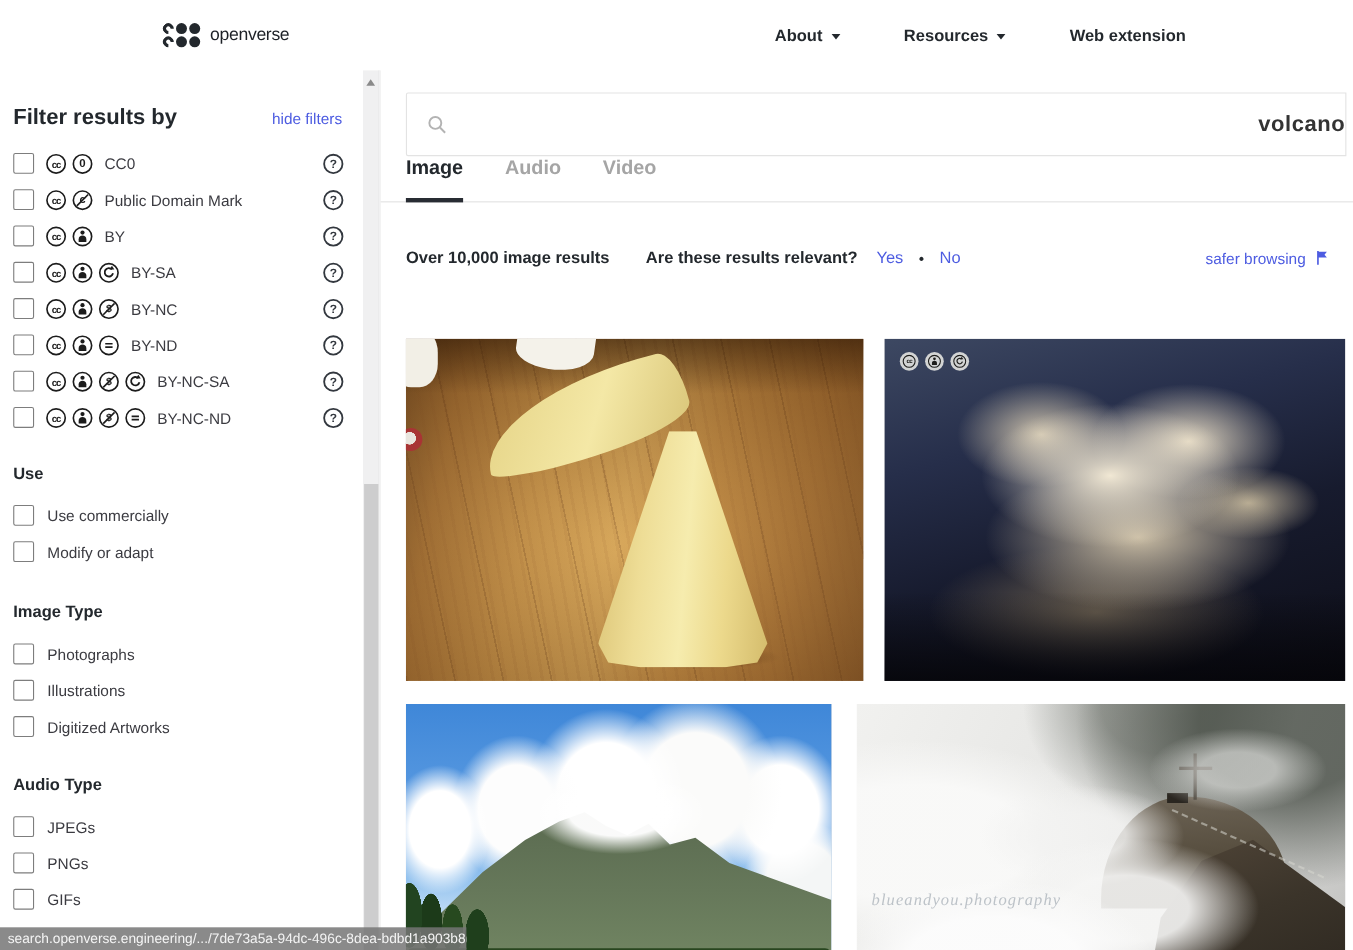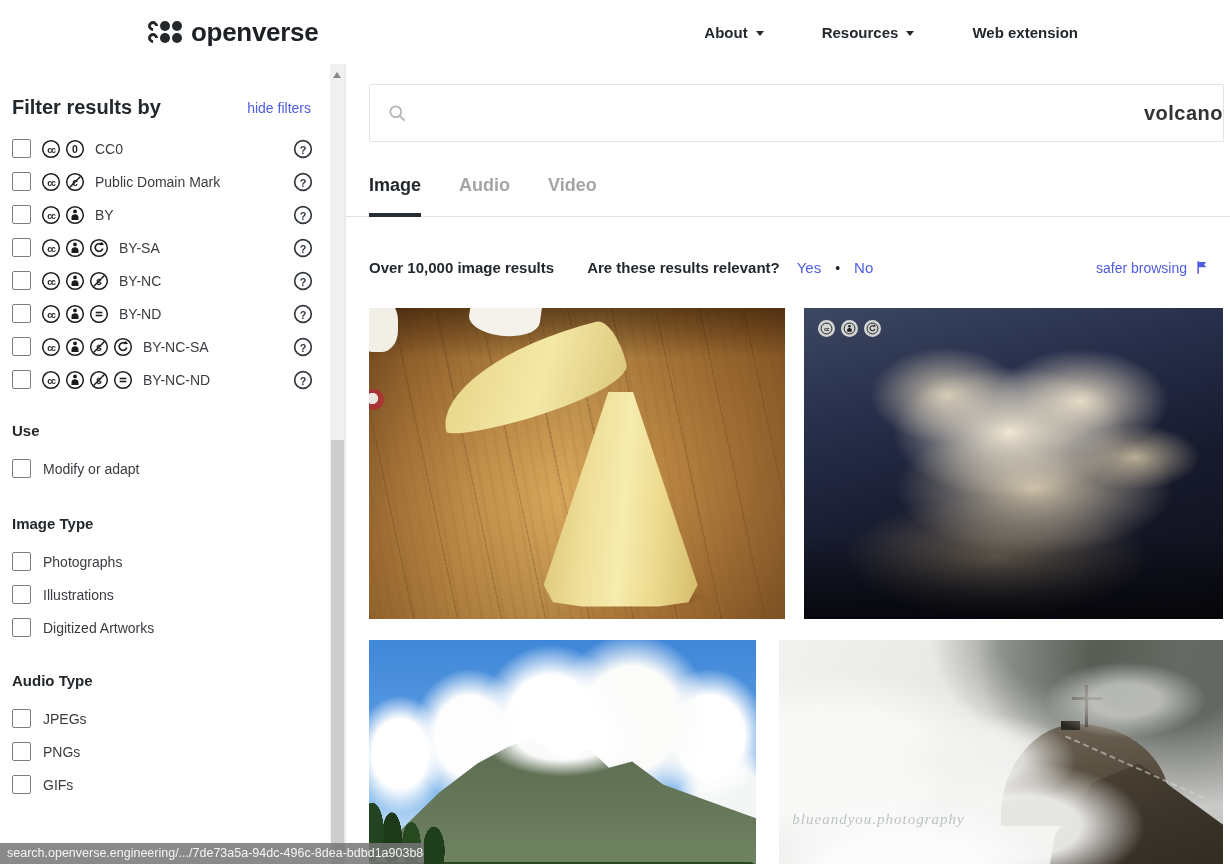--- a/index.html
+++ b/index.html
@@ -9,21 +9,21 @@
   body{font-family:"Liberation Sans",sans-serif;background:#fff;}
   svg text{font-family:"Liberation Sans",sans-serif;}
   .page{position:relative;width:1230px;height:864px;background:#fff;overflow:hidden;}
 
   
   .header{position:absolute;left:0;top:0;width:1230px;height:64px;background:#fff;display:flex;align-items:center;}
   .logo{display:flex;align-items:center;gap:9px;margin-left:148px;cursor:pointer;}
   .logo-mark{display:grid;grid-template-columns:repeat(3,10px);grid-auto-rows:10px;gap:2px;}
   .logo-dot{width:10px;height:10px;border-radius:50%;background:#23282d;}
   .logo-c{width:10px;height:10px;border-radius:50%;border:3px solid #23282d;border-right-color:transparent;transform:rotate(45deg);background:transparent;}
-  .logo-word{font-size:26px;font-weight:bold;color:#1d2127;letter-spacing:-.3px;}
+  .logo-word{font-size:16px;font-weight:normal;color:#1d2127;letter-spacing:-.3px;}
   .nav{display:flex;align-items:center;gap:58px;margin-left:auto;margin-right:152px;}
   .nav-item{display:flex;align-items:center;gap:8px;font-size:15px;font-weight:bold;color:#23282d;cursor:pointer;}
   .caret{width:0;height:0;border-left:4.5px solid transparent;border-right:4.5px solid transparent;border-top:5.5px solid #23282d;margin-top:2px;}
 
   
   .sidebar{position:absolute;left:0;top:64px;width:330px;height:800px;background:#fff;padding-left:12px;overflow:hidden;}
   .filter-header{display:flex;justify-content:space-between;align-items:center;margin-top:32px;padding-right:19px;}
   .filter-title{font-size:20px;font-weight:bold;color:#23282d;}
   .hide-filters{font-size:14px;color:var(--link);cursor:pointer;}
   .section-heading{font-size:15px;font-weight:bold;color:#23282d;}
@@ -47,21 +47,21 @@
   .scroll-thumb{position:absolute;left:1px;top:376px;width:13px;height:424px;background:#cdcdce;cursor:pointer;}
 
   
   .main{position:absolute;left:345px;top:64px;width:885px;height:800px;background:#fff;border-left:1px solid #ececec;}
   .search-row{display:flex;margin:20px 6px 0 23px;height:58px;}
   .search-box{flex:1;display:flex;align-items:center;border:1px solid #e3e3e3;border-radius:2px 0 0 2px;background:#fff;padding-left:17px;gap:15px;}
   .search-box svg{width:21px;height:21px;color:#b3b3b3;flex:0 0 auto;}
   .search-input{border:none;outline:none;flex:1;font-size:20px;font-weight:bold;color:#333;font-family:"Liberation Sans",sans-serif;letter-spacing:.5px;background:transparent;text-align:right;}
   .search-btn{width:152px;border:none;background:var(--accent);color:#fff;font-size:19px;font-family:"Liberation Sans",sans-serif;border-radius:0 3px 3px 0;cursor:pointer;}
 
-  .tabs{display:flex;gap:38px;padding-left:23px;margin-top:33px;border-bottom:1px solid #e2e2e2;}
+  .tabs{display:flex;gap:38px;padding-left:23px;border-bottom:1px solid #e2e2e2;}
   .tab{font-size:18px;font-weight:bold;color:var(--inactive_tab);padding-bottom:20px;position:relative;cursor:pointer;}
   .tab.active{color:var(--active_tab);}
   .tab.active::after{content:"";position:absolute;left:0;right:0;bottom:-1px;height:4px;background:#282c33;}
 
   .meta-row{display:flex;align-items:center;margin-top:42px;padding:0 20px 0 23px;}
   .result-count{font-size:15px;font-weight:bold;color:#23282d;}
   .relevance-q{font-size:15px;font-weight:bold;color:#23282d;margin-left:33px;}
   .link{font-size:15px;color:var(--link);cursor:pointer;}
   .yes{margin-left:17px;} .dot-sep{margin-left:14px;color:#23282d;font-size:14px;} .no{margin-left:14px;}
   .safer{margin-left:auto;display:flex;align-items:center;gap:8px;color:var(--link);font-size:14px;cursor:pointer;}
@@ -409,20 +409,24 @@
               <use href="#sym-q"></use>
             </svg>
           </span>
       </div>
     </div>
 
     <div class="section-heading h-use">Use</div>
     <div class="filter-list">
       <div class="filter-row">
         <span class="checkbox"></span>
+        <span class="row-label no-icons">Use commercially</span>
+      </div>
+      <div class="filter-row">
+        <span class="checkbox"></span>
         <span class="row-label no-icons">Modify or adapt</span>
       </div>
     </div>
 
     <div class="section-heading h-imagetype">Image Type</div>
     <div class="filter-list">
       <div class="filter-row">
         <span class="checkbox"></span>
         <span class="row-label no-icons">Photographs</span>
       </div>

